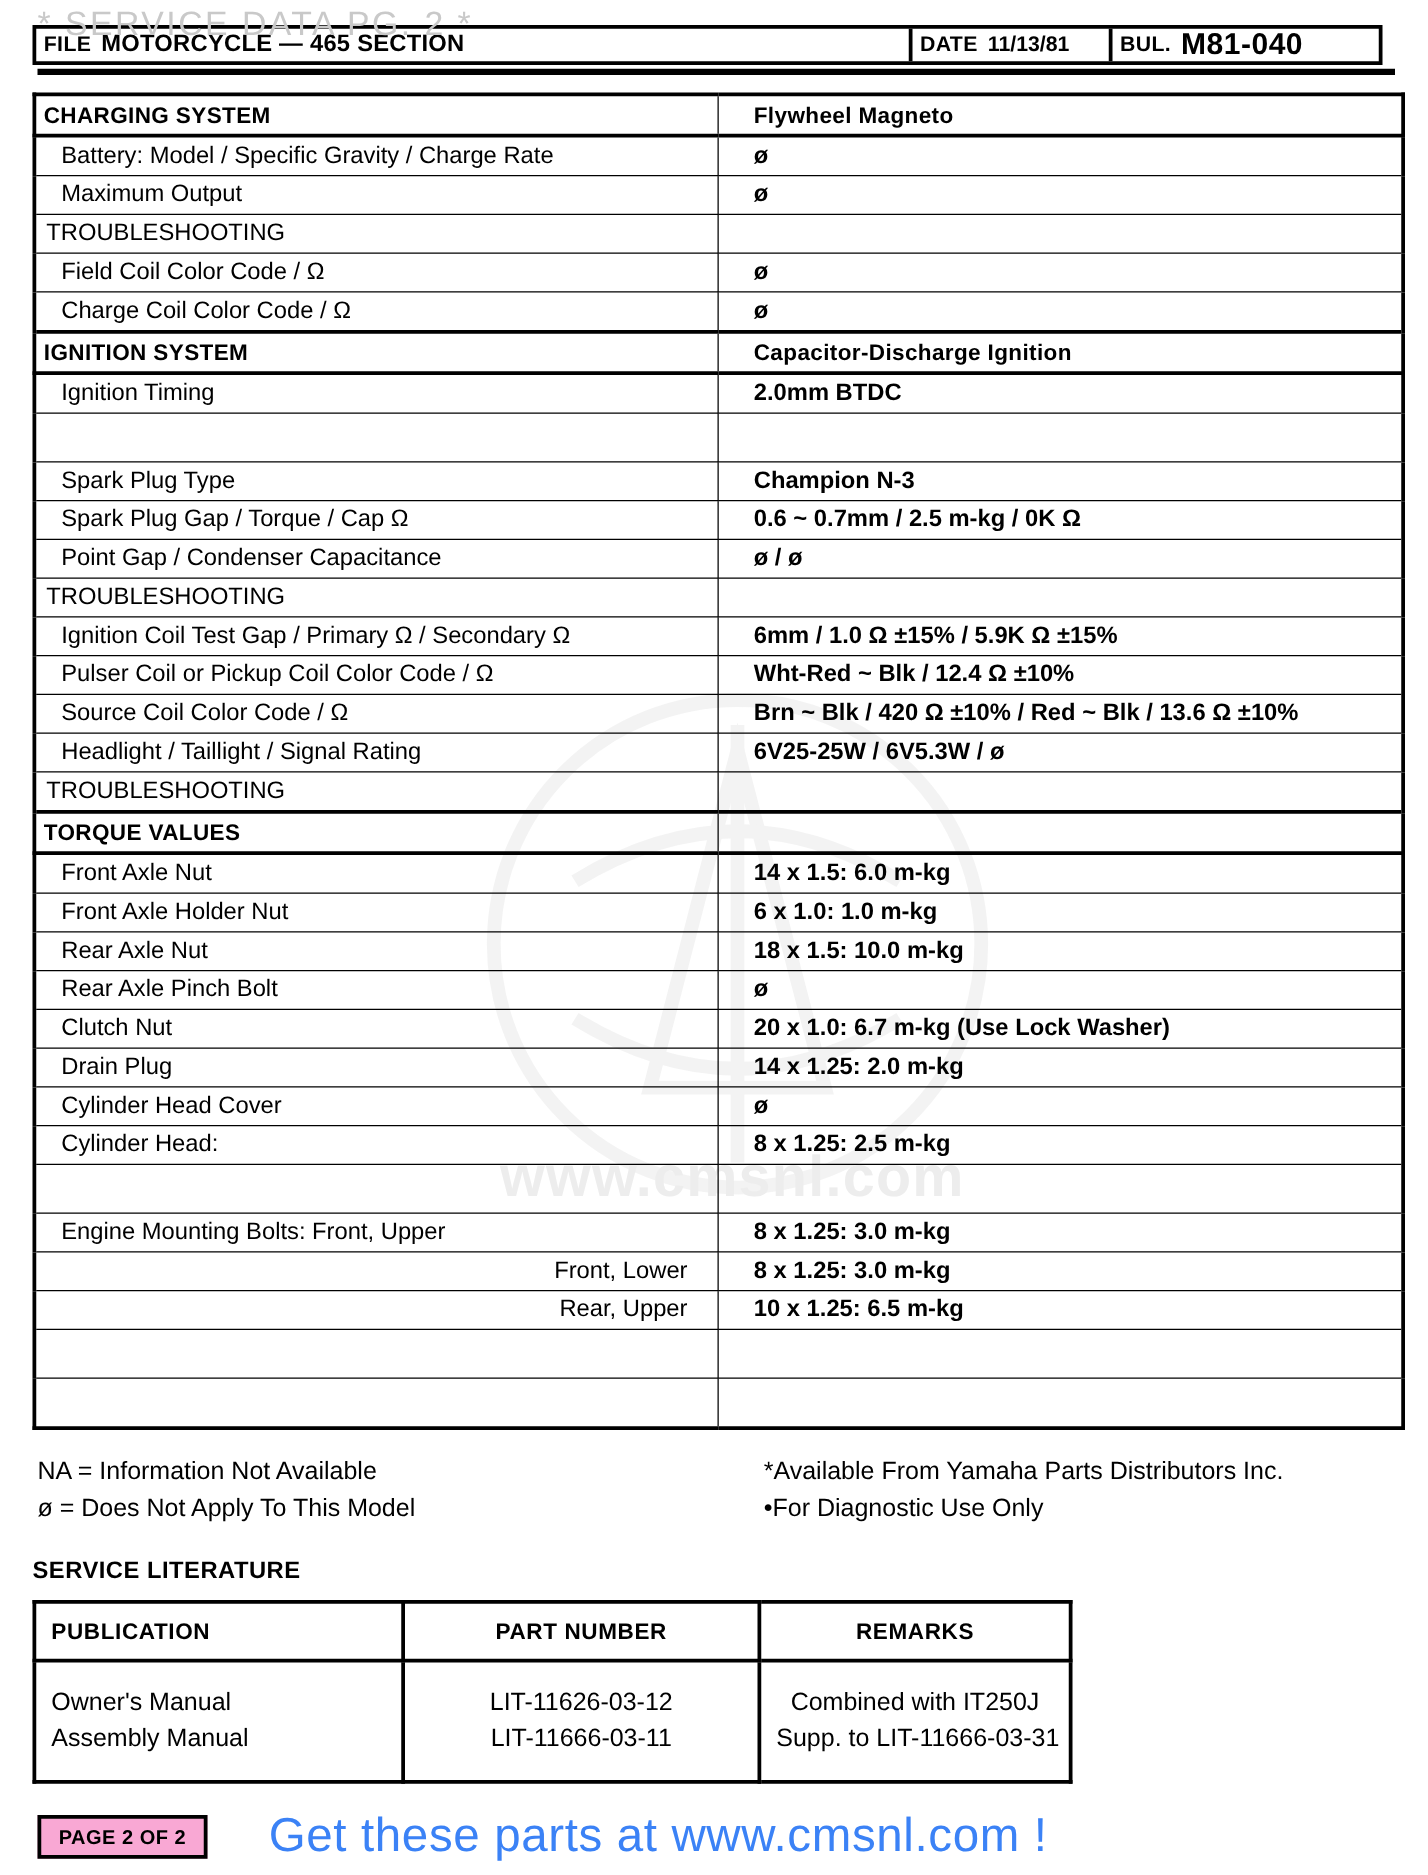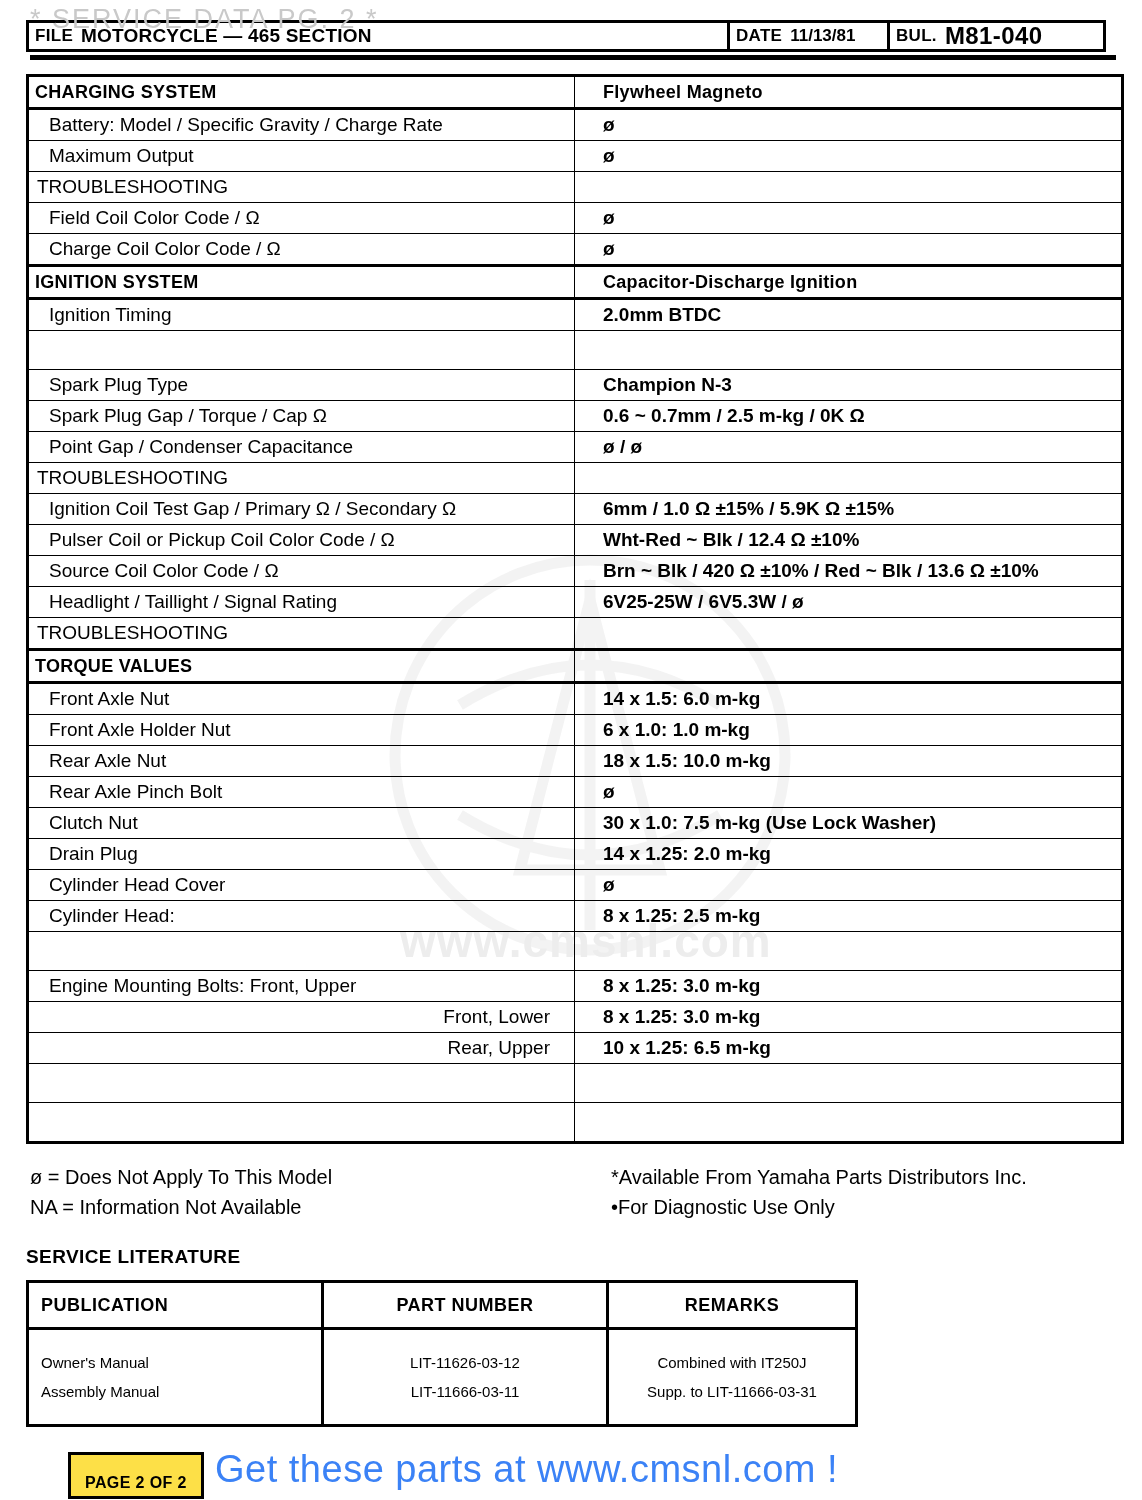--- a/index.html
+++ b/index.html
@@ -188,41 +188,40 @@
     background: transparent;
   }
   #svc-table th {
     height: 44px;
     font-size: 18px;
     font-weight: bold;
     letter-spacing: .5px;
   }
   #svc-table td {
     height: 94px;
-    font-size: 15px;
+    font-size: 20px;
     vertical-align: middle;
   }
   #svc-table .c1 { width: 268px; }
   #svc-table .c2 { width: 258px; text-align: center; }
   #svc-table .c3 { width: auto; text-align: center; }
   .cellline { line-height: 29px; white-space: nowrap; }
 
   
   #page-box {
     position: absolute;
     left: 30px;
     top: 1452px;
     border: 3px solid #000;
-    padding: 19px 14px 4px 14px;
+    padding: 7px 14px 4px 14px;
     font-size: 16px;
     font-weight: bold;
     letter-spacing: .4px;
-    background: #fde047;
+    background: #f9a8d4;
     z-index: 20;
-    margin-left: 38px;
   }
   #cmsnl-banner {
     position: absolute;
     left: 215px;
     top: 1448px;
     font-size: 38px;
     color: #d00000;
     letter-spacing: .5px;
     white-space: nowrap;
     z-index: 20;
@@ -349,21 +348,21 @@
       <tr>
         <td class="lbl indent">Rear Axle Nut</td>
         <td class="val">18 x 1.5: 10.0 m-kg</td>
       </tr>
       <tr>
         <td class="lbl indent">Rear Axle Pinch Bolt</td>
         <td class="val">ø</td>
       </tr>
       <tr>
         <td class="lbl indent">Clutch Nut</td>
-        <td class="val">30 x 1.0: 7.5 m-kg (Use Lock Washer)</td>
+        <td class="val">20 x 1.0: 6.7 m-kg (Use Lock Washer)</td>
       </tr>
       <tr>
         <td class="lbl indent">Drain Plug</td>
         <td class="val">14 x 1.25: 2.0 m-kg</td>
       </tr>
       <tr>
         <td class="lbl indent">Cylinder Head Cover</td>
         <td class="val">ø</td>
       </tr>
       <tr>
@@ -392,22 +391,22 @@
       </tr>
       <tr class="tall">
         <td class="lbl"></td>
         <td class="val"></td>
       </tr>
     </tbody>
 </table>
 
 <div id="legend">
   <div id="legend-left">
+    <div class="legend-line">NA = Information Not Available</div>
     <div class="legend-line">ø = Does Not Apply To This Model</div>
-    <div class="legend-line">NA = Information Not Available</div>
   </div>
   <div id="legend-right">
     <div class="legend-line">*Available From Yamaha Parts Distributors Inc.</div>
     <div class="legend-line">•For Diagnostic Use Only</div>
   </div>
 </div>
 
 <div id="svc-title">SERVICE LITERATURE</div>
 <table id="svc-table">
   <thead>

